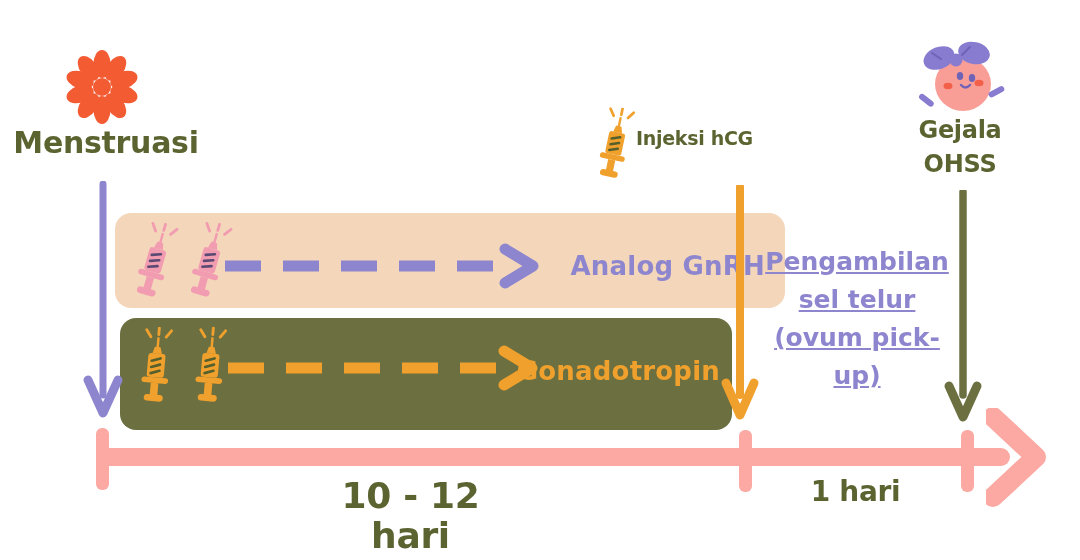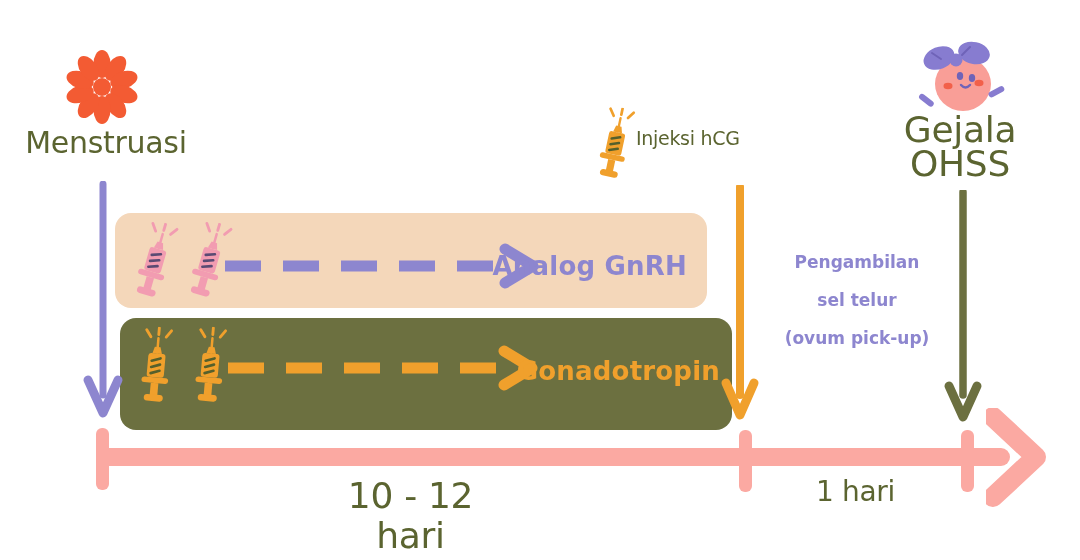--- a/index.html
+++ b/index.html
@@ -3,41 +3,41 @@
 <meta charset="utf-8">
 <style>
   html,body{margin:0;padding:0;background:#ffffff;}
   .stage{
     position:relative;width:1080px;height:560px;overflow:hidden;background:#fff;
     font-family:"DejaVu Sans","Liberation Sans",sans-serif;
   }
   .abs{position:absolute;}
   
   .hlabel{
-    font-weight:400;color:var(--olive-text,#5b6430);text-align:center;
+    font-weight:700;color:var(--olive-text,#5b6430);text-align:center;
     letter-spacing:-0.3px;line-height:1.12;
   }
   .lbl-menstruasi{left:6px;top:126px;width:200px;font-size:30px;}
   .lbl-injeksi{left:636px;top:128px;width:190px;font-size:19px;text-align:left;}
-  .lbl-gejala{left:878px;top:113px;width:164px;font-size:36px;line-height:34px;}
+  .lbl-gejala{left:878px;top:113px;width:164px;font-size:24px;line-height:34px;}
   .lbl-d1{left:308px;top:476px;width:205px;font-size:36px;}
   .lbl-d2{left:803px;top:476px;width:105px;font-size:28px;}
   
   .bar{position:absolute;border-radius:16px;}
-  .bar-peach{left:115px;top:213px;width:592px;height:95px;background:var(--peach,#f4d7ba);}
+  .bar-peach{left:115px;top:213px;width:670px;height:95px;background:var(--peach,#f4d7ba);}
   .bar-olive{left:120px;top:318px;width:612px;height:112px;background:var(--olive,#6c7040);}
   .bar-label{
     position:absolute;font-weight:700;font-size:26px;letter-spacing:0.2px;white-space:nowrap;
   }
   .bar-label.purple{color:var(--purple,#8d86cf);right:20px;top:38px;}
   .bar-label.orange{color:var(--orange,#f0a02c);right:12px;top:38px;}
   
   .annotation{
     left:757px;top:243px;width:200px;text-align:center;
-    color:var(--purple,#8d86cf);font-weight:700;font-size:17px;line-height:38px;
+    color:var(--purple,#8d86cf);font-weight:700;font-size:25px;line-height:38px;text-decoration:underline;
   }
   
   .tl-bar{left:97px;top:448px;width:913px;height:18px;border-radius:9px;background:var(--pink,#fba9a2);}
   .tl-tick{width:13px;height:62px;border-radius:6px;background:var(--pink,#fba9a2);}
   .tick-start{left:96px;top:428px;}
   .tick-mid{left:739px;top:430px;}
   .tick-end{left:961px;top:430px;}
   
   .syr{color:var(--pink-syringe,#f29cb1);}
   .syr-pink{color:var(--pink-syringe,#f29cb1);--marks:var(--pink-marks,#5a4a73);}

